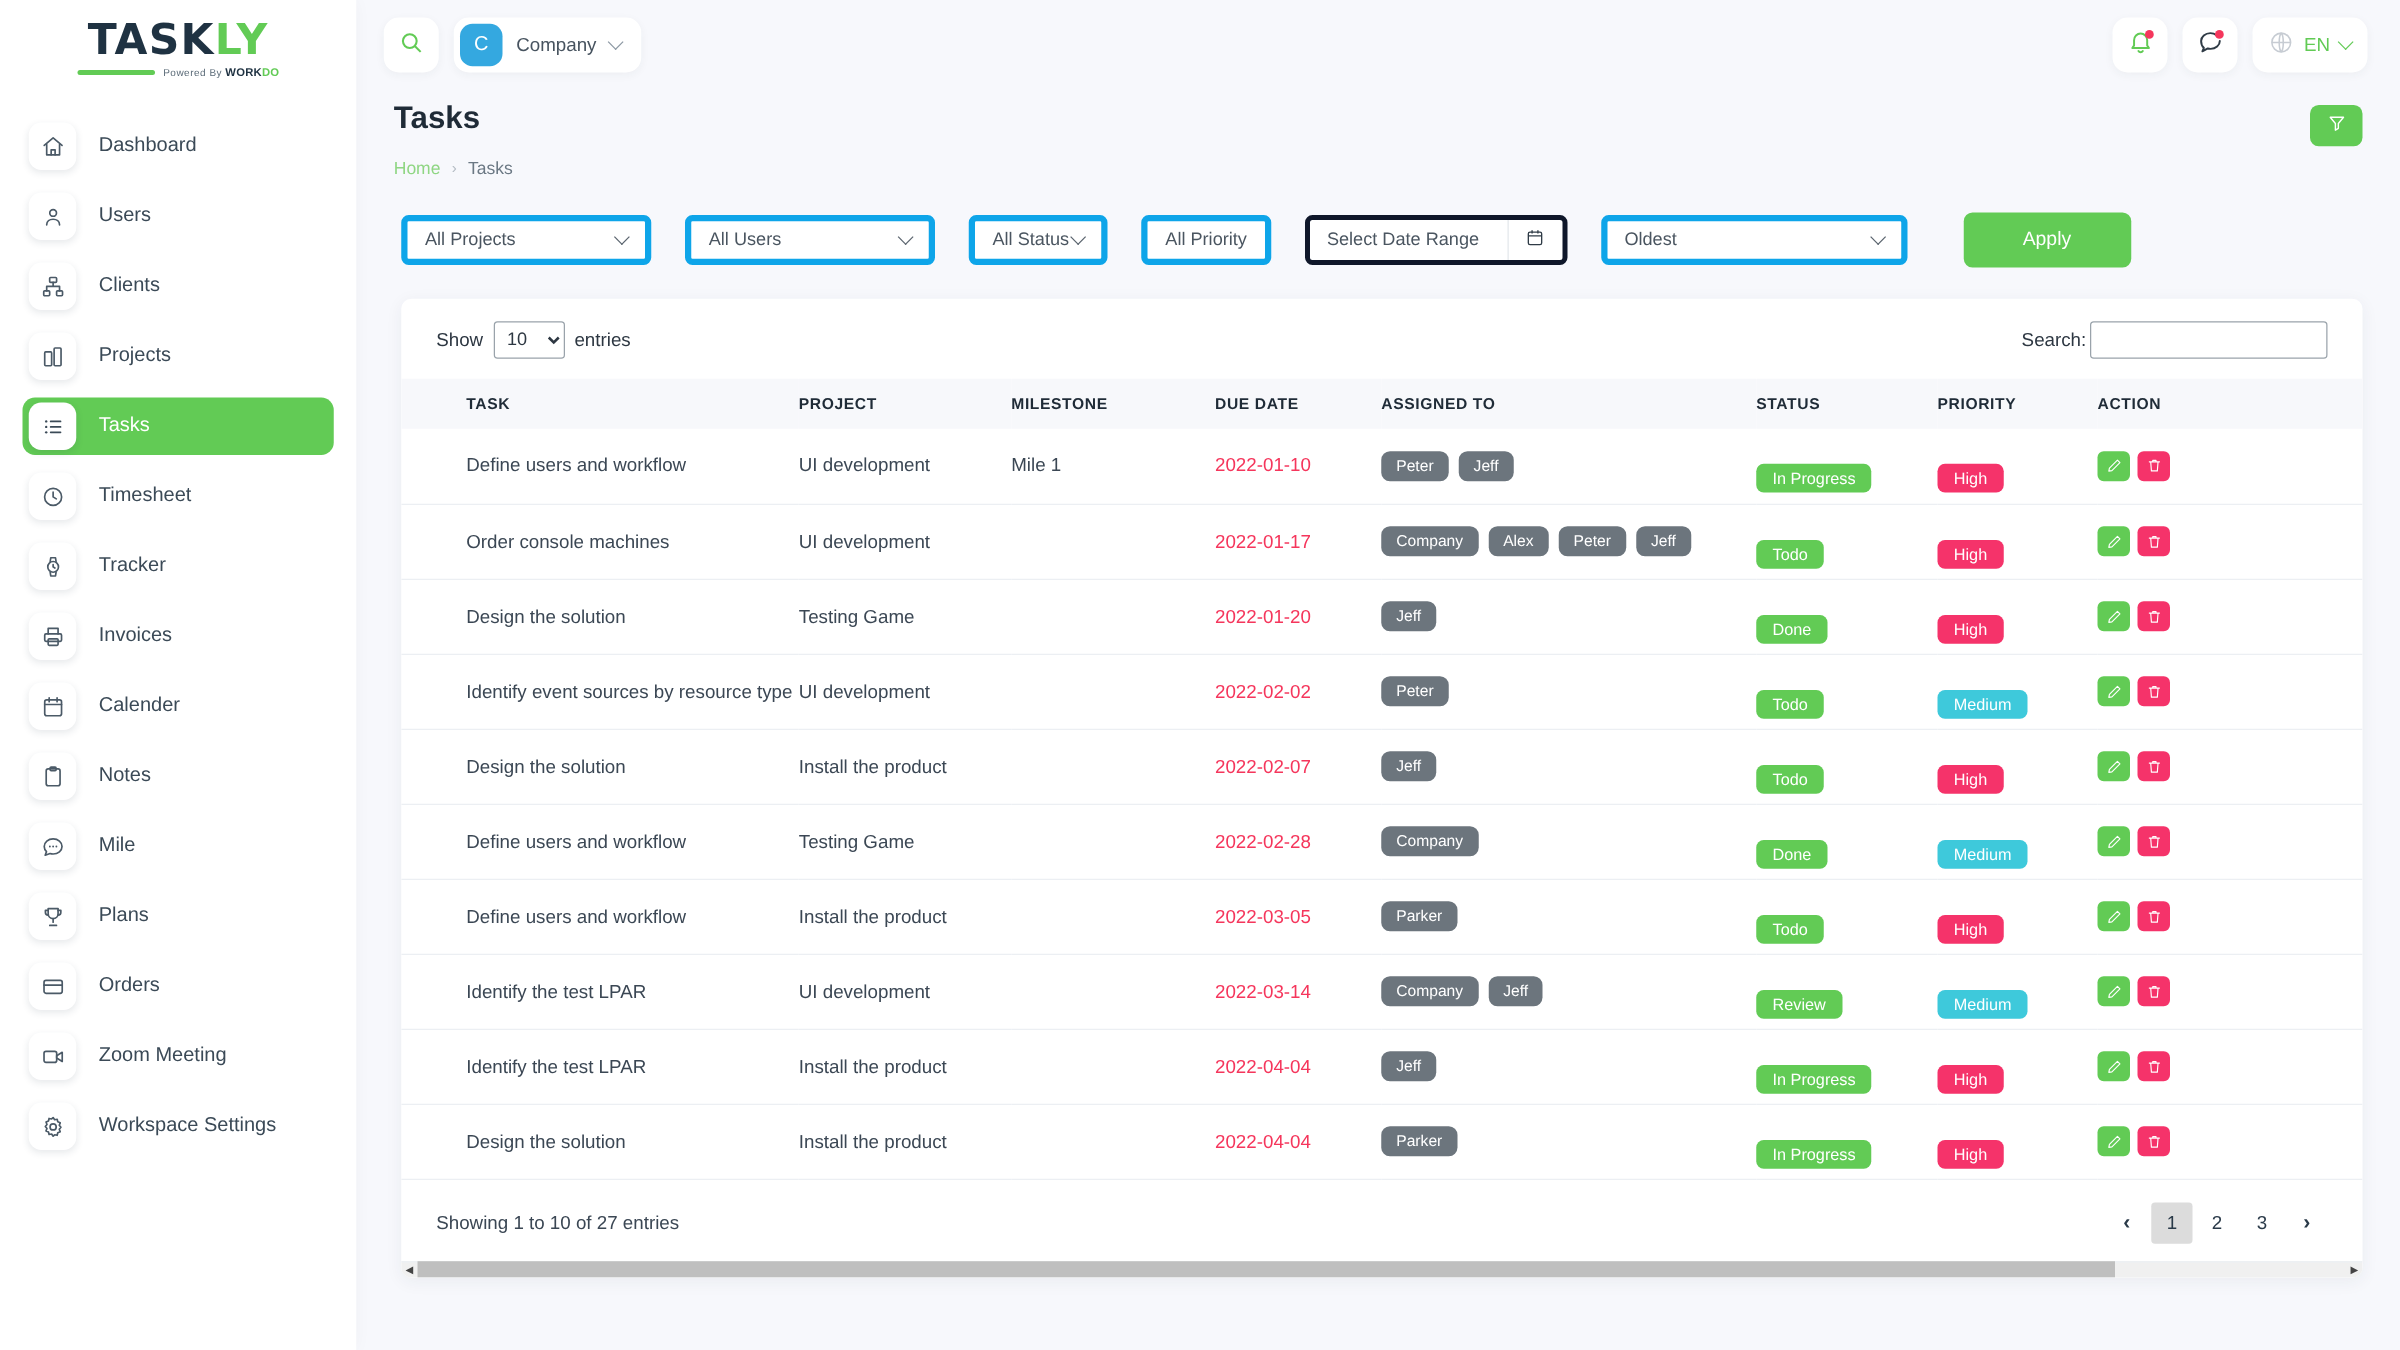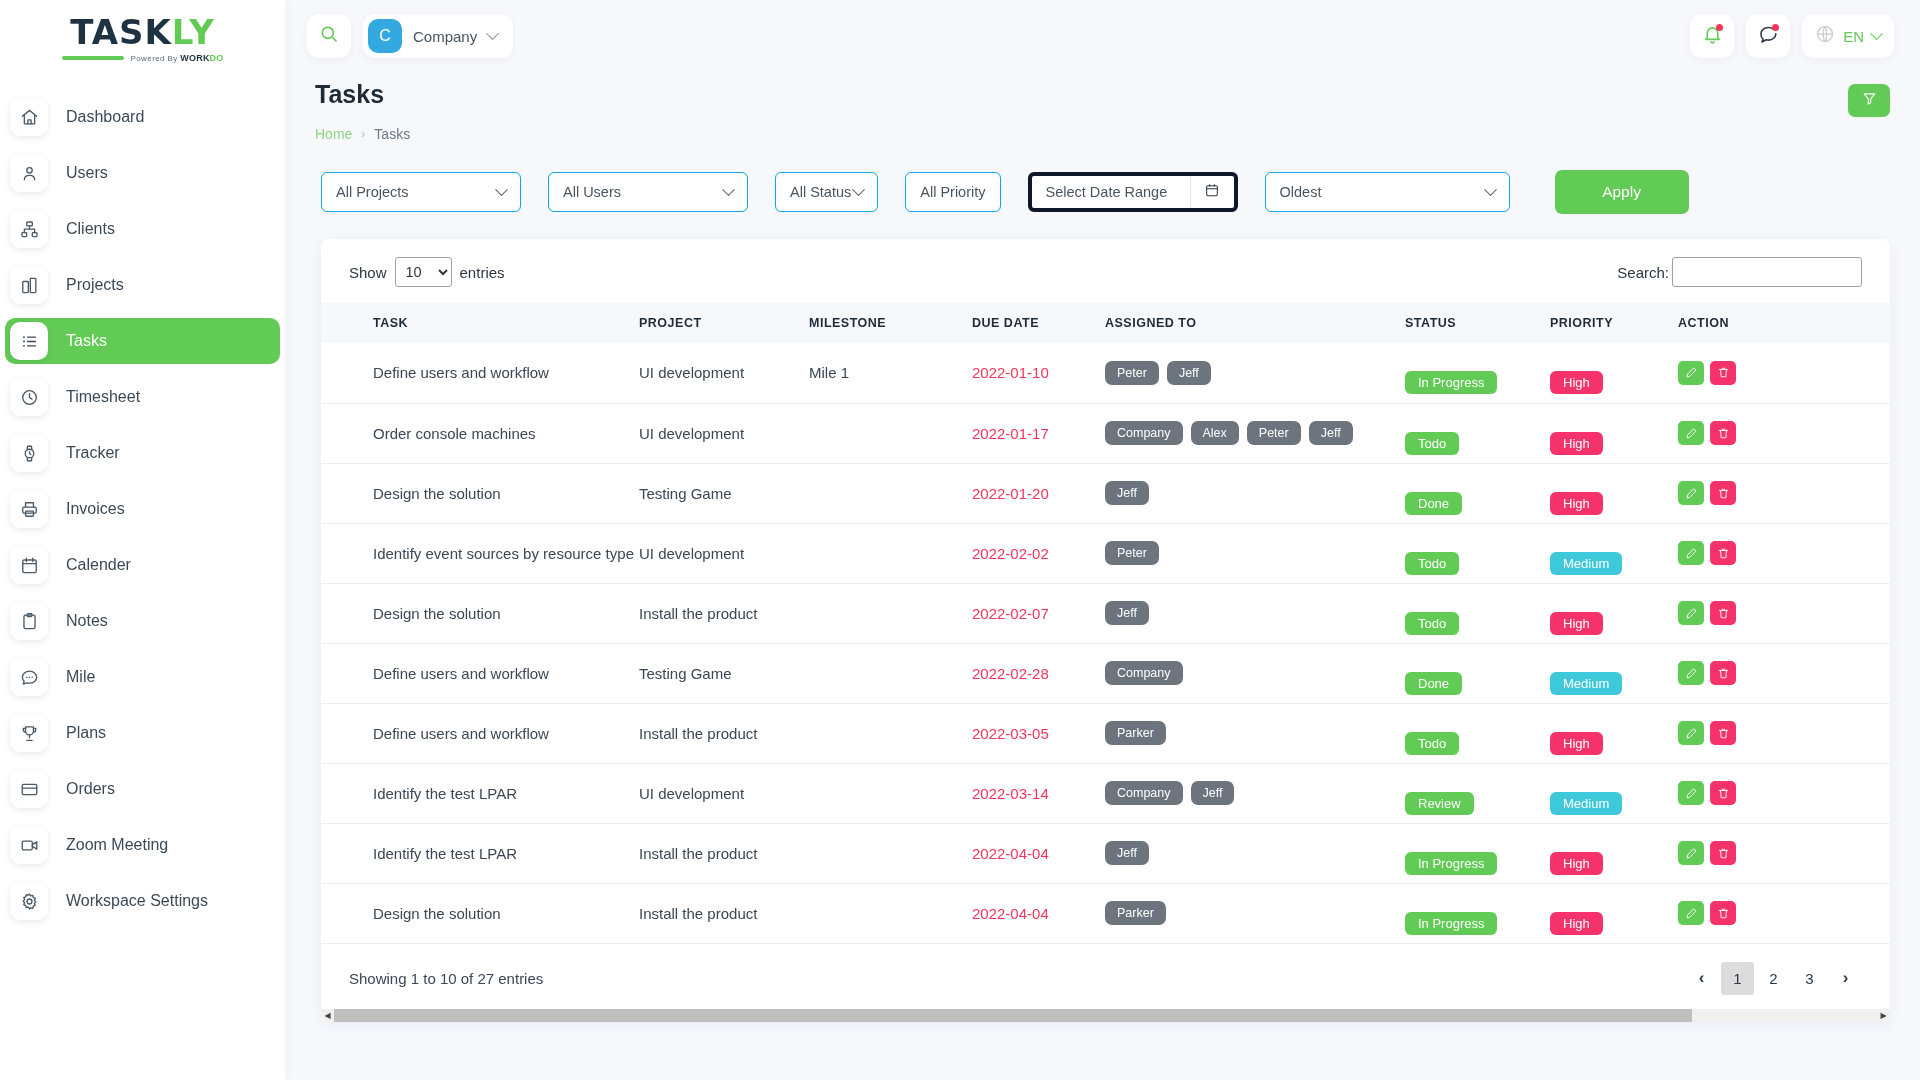--- a/index.html
+++ b/index.html
@@ -40,21 +40,21 @@
     display: flex; align-items: center; gap: 7px;
     margin-top: 4px; width: 100%;
   }
   .logo-bar { height: 4px; width: 62px; background: #62cb55; border-radius: 2px; }
   .logo-powered {
     font-size: 8px; color: #5b6b78; letter-spacing: .4px; white-space: nowrap;
   }
   .logo-powered b { color: #1f3242; font-size: 9px; letter-spacing: .2px;}
   .logo-powered .do { color: #62cb55; }
 
-  .nav { margin-top: 22px; padding: 0 5px; flex: 1; overflow: hidden; }
+  .nav { margin-top: 22px; padding: 0 18px; flex: 1; overflow: hidden; }
   .nav-item {
     display: flex; align-items: center; gap: 18px;
     height: 46px; margin-bottom: 10px;
     border-radius: 10px; padding-left: 5px;
     cursor: pointer;
   }
   .nav-item .ic {
     width: 38px; height: 38px; border-radius: 10px;
     background: #ffffff; box-shadow: 0 2px 6px rgba(31,50,66,0.10);
     display: flex; align-items: center; justify-content: center;
@@ -111,21 +111,21 @@
     width: 42px; height: 33px; border-radius: 7px; background: #62cb55;
     display: flex; align-items: center; justify-content: center; cursor: pointer;
     margin-top: 4px;
   }
   .filter-fab svg { width: 15px; height: 15px; stroke: #ffffff; fill: none; stroke-width: 1.8;
                     stroke-linejoin: round; }
 
   
   .filters { display: flex; align-items: center; gap: 27px; padding: 28px 30px 0 36px; }
   .fctl {
-    background: #ffffff; border: 1px solid #0ea5e9; border-radius: 6px;
+    background: #ffffff; border: 5px solid #0ea5e9; border-radius: 6px;
     height: 40px; display: flex; align-items: center; padding: 0 14px;
     font-size: 14.5px; color: #4a5560; cursor: pointer;
   }
   .fctl.wide { width: 200px; justify-content: space-between; }
   .fctl.w250 { width: 245px; justify-content: space-between; }
   .fctl .chev { width: 9px; height: 9px; border-right: 1.9px solid #59636d;
                 border-bottom: 1.9px solid #59636d; transform: rotate(45deg) translate(-2px,-2px); }
   .fctl.compact .chev { margin-left: 3px; }
   .daterange { display: flex; align-items: center; background:#fff;
                border: 4px solid #0f172a; border-radius: 6px; height: 40px; width: 210px; }

